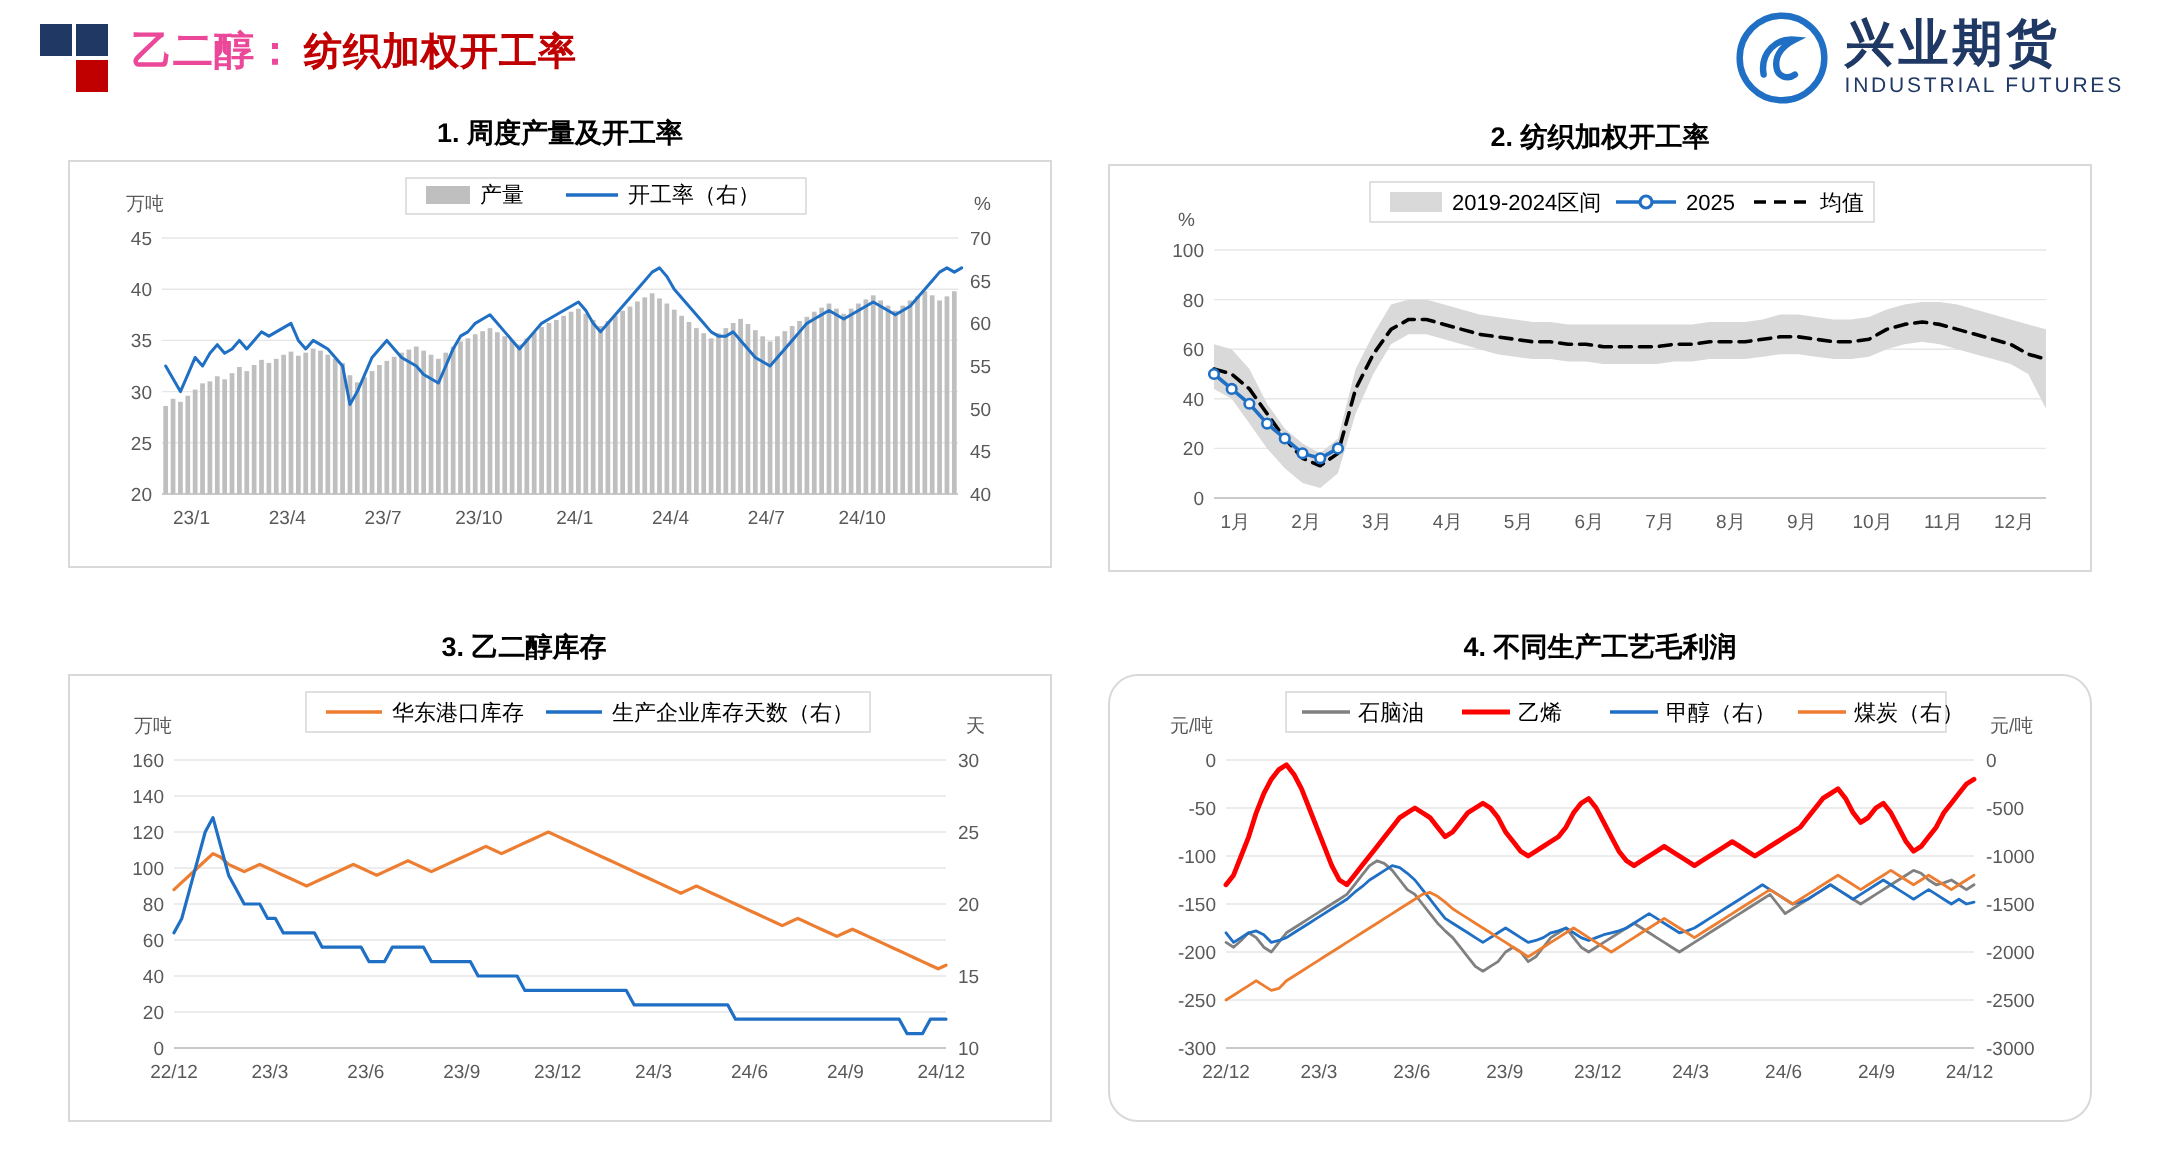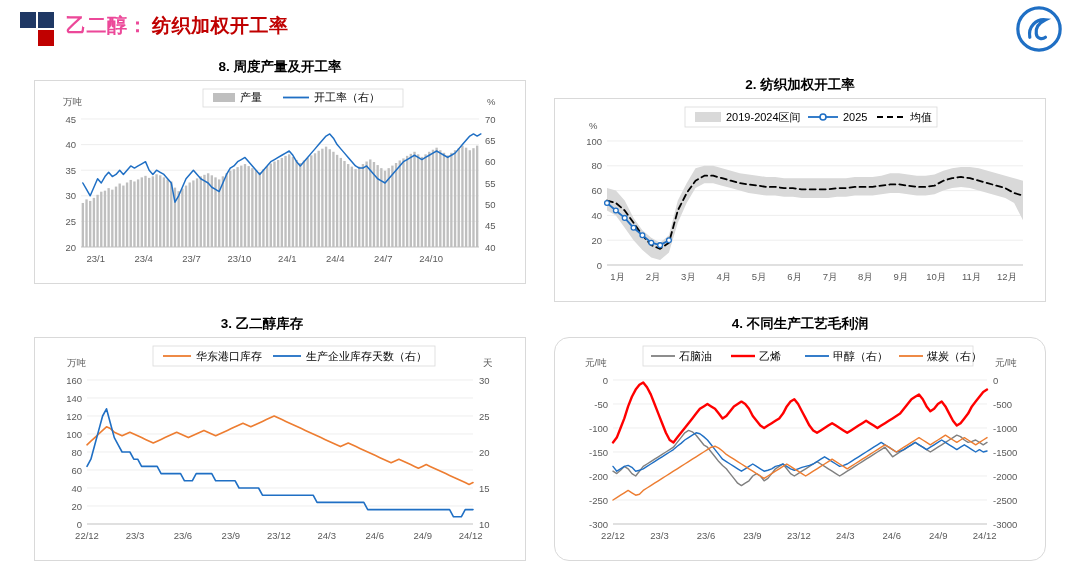--- a/index.html
+++ b/index.html
@@ -34,21 +34,21 @@
   
   .panel { position:absolute; }
   .panel-title {
     text-align:center; font-size:13.5px; font-weight:bold; color:#000;
     margin-bottom:4px;
   }
   .chart-box {
     position:relative; background:#fff; border:1px solid #d9d9d9;
   }
   .p1 { left:34px;  top:58px;  width:492px; }
-  .p2 { left:554px; top:76px;  width:492px; }
+  .p2 { left:554px; top:60px;  width:492px; }
   .p3 { left:34px;  top:315px; width:456px; }
   .p4 { left:554px; top:315px; width:492px; }
 
   .chart-box.c1 { width:492px; height:204px; }
   .chart-box.c2 { width:492px; height:204px; }
   .chart-box.c3 { width:492px; height:224px; }
   .chart-box.c4 { width:492px; height:224px;border-radius:15px; }
 
   svg { display:block; }
   .tick { font-size:9.5px; fill:#595959; font-family:"Liberation Sans", sans-serif; }
@@ -69,25 +69,29 @@
   </div>
   <div class="title-wrap">
     <span class="title-main">乙二醇：</span>
     <span class="title-sub">纺织加权开工率</span>
   </div>
   <div class="brand">
     <svg class="brand-logo" viewBox="0 0 100 100">
       <circle cx="50" cy="50" r="46" fill="none" stroke="#1f6fc4" stroke-width="7"></circle>
       <path d="M30 68 C26 44 44 28 64 30 C52 36 42 46 44 60 C45 70 56 74 64 68" fill="none" stroke="#1f6fc4" stroke-width="7" stroke-linecap="round"></path>
     </svg>
+    <div class="brand-text">
+      <div class="brand-cn">兴业期货</div>
+      <div class="brand-en">INDUSTRIAL FUTURES</div>
+    </div>
   </div>
 </div>
 
 <div class="panel p1">
-  <div class="panel-title">8. 周度产量及开工率</div>
+  <div class="panel-title">1. 周度产量及开工率</div>
   <div class="chart-box c1">
     <svg id="svg1" width="490" height="202">
         <text x="28" y="24" class="axlabel" text-anchor="start">万吨</text>
         <text x="452" y="24" class="axlabel" text-anchor="start">%</text>
         <g>
           <rect x="178" y="12" width="22" height="9" fill="#bfbfbf"></rect>
           <text x="205" y="20" class="legend-text" text-anchor="start">产量</text>
           <line x1="248" y1="16.5" x2="274" y2="16.5" stroke="#1f6fc4" stroke-width="1.8"></line>
           <text x="279" y="20" class="legend-text" text-anchor="start">开工率（右）</text>
           <rect x="168" y="8" width="200" height="18" fill="none" stroke="#d9d9d9" stroke-width="0.8"></rect>

